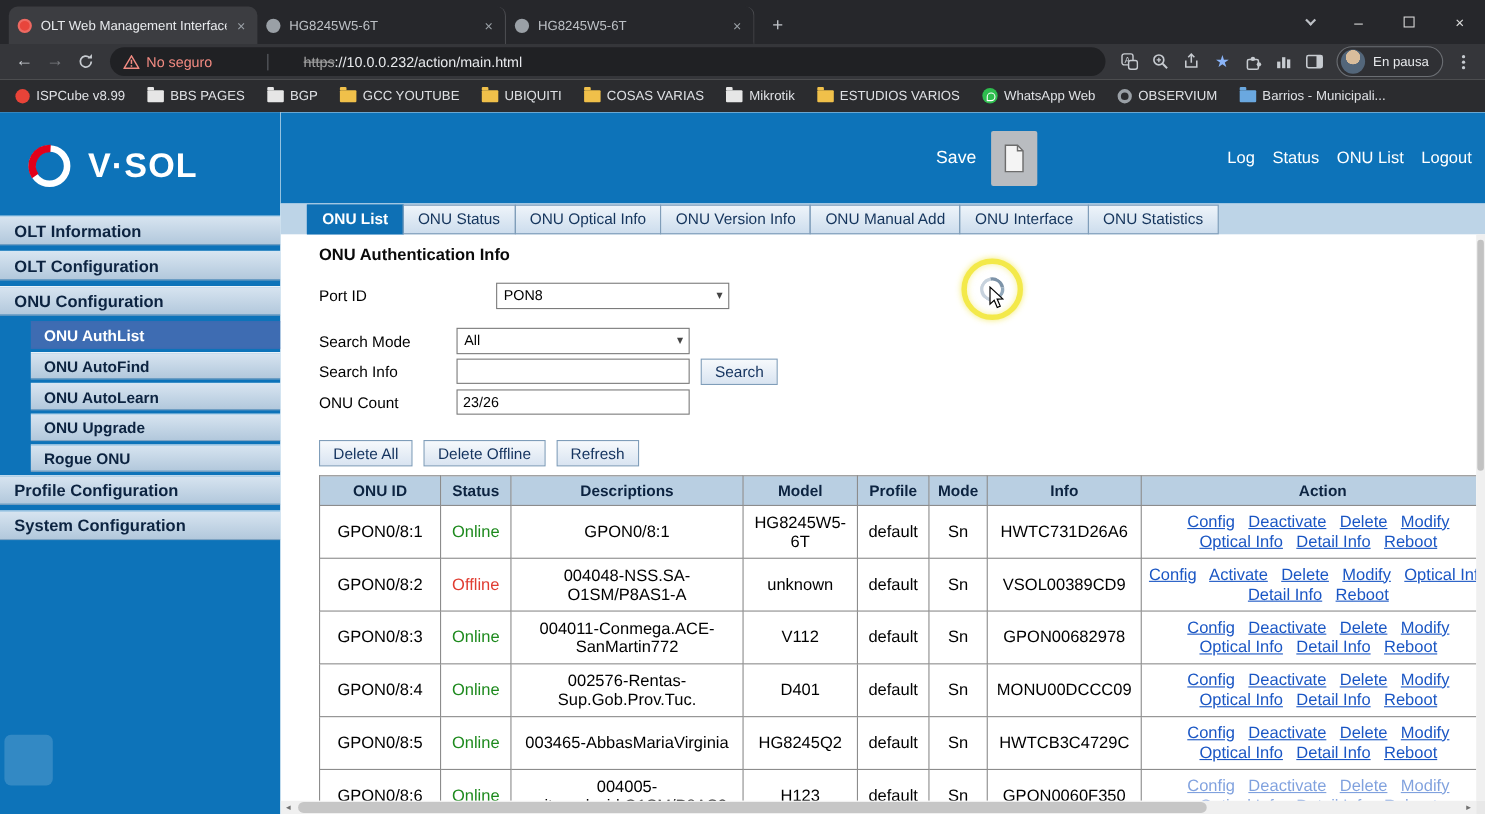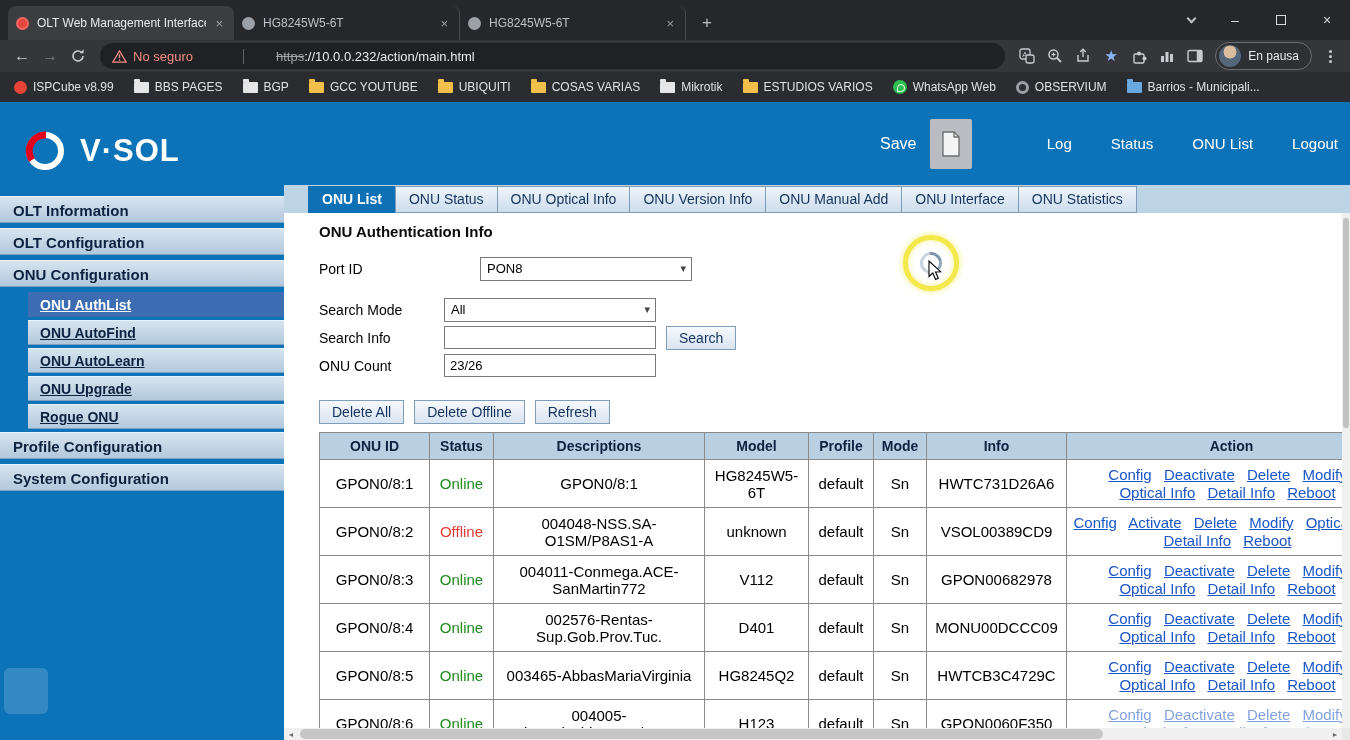--- a/index.html
+++ b/index.html
@@ -62,41 +62,41 @@
     border-radius:1px 1px 0 0; }
   .bm-icon.dot-red { width:13px; height:13px; border-radius:50%; background:#e84338; }
   .bm-icon.whatsapp-green { width:14px; height:14px; border-radius:50%; background:#2ebd4e; }
   .bm-icon.whatsapp-green::after { content:""; position:absolute; left:4px; top:4px; width:6px; height:6px;
     border:1.5px solid #fff; border-radius:50% 50% 50% 0; }
   .bm-icon.observium-gray { width:13px; height:13px; border-radius:50%; background:transparent;
     border:3px solid #9aa0a6; }
 
   
   .page { position:absolute; top:102px; left:0; width:1350px; height:638px; display:flex; }
-  .sidebar { width:284px; flex:none; background:#0d73b9; position:relative; }
+  .sidebar { width:255px; flex:none; background:#0d73b9; position:relative; }
   .logo { display:flex; align-items:center; gap:12px; padding:26px 0 22px 22px; }
   .logo-text { color:#fff; font-size:31px; font-weight:bold; letter-spacing:1px; }
   .menu-item { cursor:default; }
   .menu-section { background:linear-gradient(#d7e4f0,#b2c8dc); color:#0c2340; font-size:15px; font-weight:bold;
                   height:27px; line-height:27px; padding-left:13px; margin-bottom:5px;
                   border-top:1px solid #e9f2f9; border-bottom:1px solid #7ea3c2; }
   .menu-sub { background:linear-gradient(#d7e4f0,#b2c8dc); color:#0c2340; font-size:14px; font-weight:bold;
               height:25px; line-height:25px; margin:0 0 3px 28px; padding-left:12px;
-              border-top:1px solid #e9f2f9; border-bottom:1px solid #7ea3c2;text-decoration:underline; }
+              border-top:1px solid #e9f2f9; border-bottom:1px solid #7ea3c2; }
   .menu-sub.selected { background:#3e6cb2; color:#fff; border-color:#3e6cb2; }
   .watermark { position:absolute; left:4px; bottom:26px; width:44px; height:46px;
                background:rgba(255,255,255,.16); border-radius:6px; }
 
   .main { flex:1; position:relative; background:#fff; overflow:hidden; }
   .blue-header { height:83px; background:#0d73b9; display:flex; align-items:center; color:#fff; font-size:15px; }
   .save-wrap { margin-left:596px; display:flex; align-items:center; gap:14px; }
   .save-label { font-size:16px; }
   .save-icon-box { width:42px; height:50px; background:#b9bcc0; display:flex; align-items:center;
                    justify-content:center; border-radius:2px; }
-  .top-links { margin-left:auto; display:flex; gap:39px; padding-right:12px; }
+  .top-links { margin-left:auto; display:flex; gap:16px; padding-right:12px; }
   .top-link { font-size:15px; cursor:default; }
 
   .tabstrip { height:28px; background:#bdd4e7; display:flex; align-items:flex-end; padding-left:24px; }
   .ptab { height:27px; line-height:25px; padding:0 13px; font-size:14px; color:#14345c;
           background:linear-gradient(#eef4fa,#cddded); border:1px solid #7f9db9; margin-right:-1px; }
   .ptab.active { background:#0e70b5; color:#fff; border-color:#0e70b5; font-weight:bold; }
 
   .content { position:absolute; top:111px; left:0; right:8px; bottom:12px; overflow:hidden;
              padding:10px 0 0 35px; font-size:14px; color:#000; }
   .page-title { font-size:15px; font-weight:bold; color:#0a0a0a; margin-bottom:16px; }

